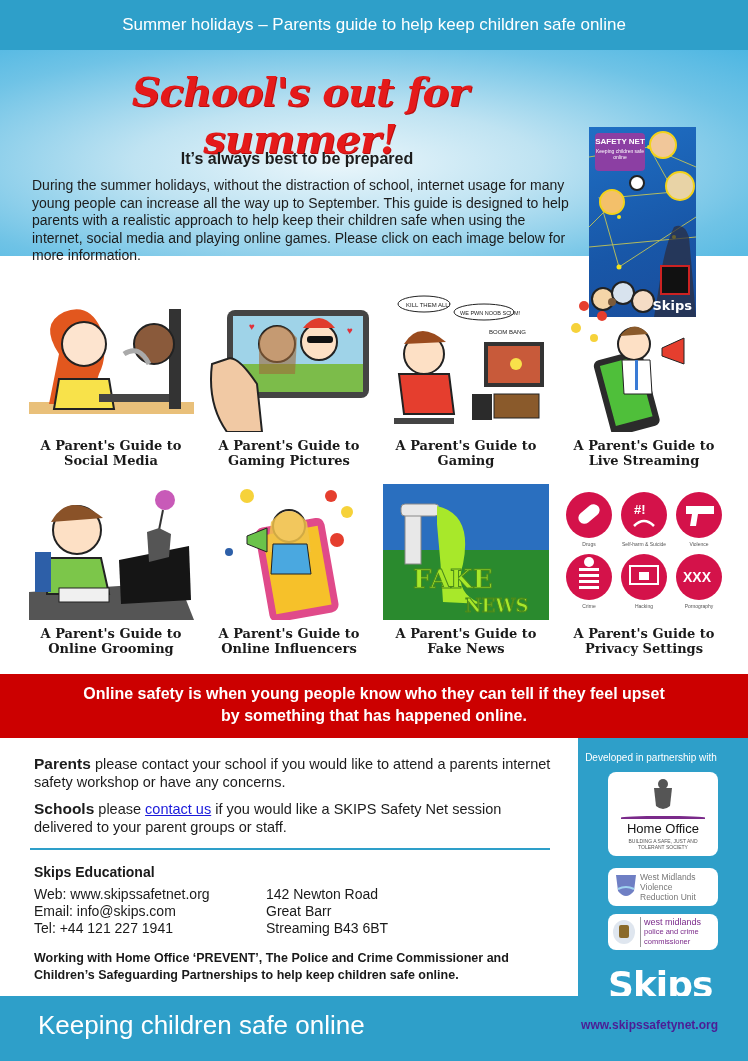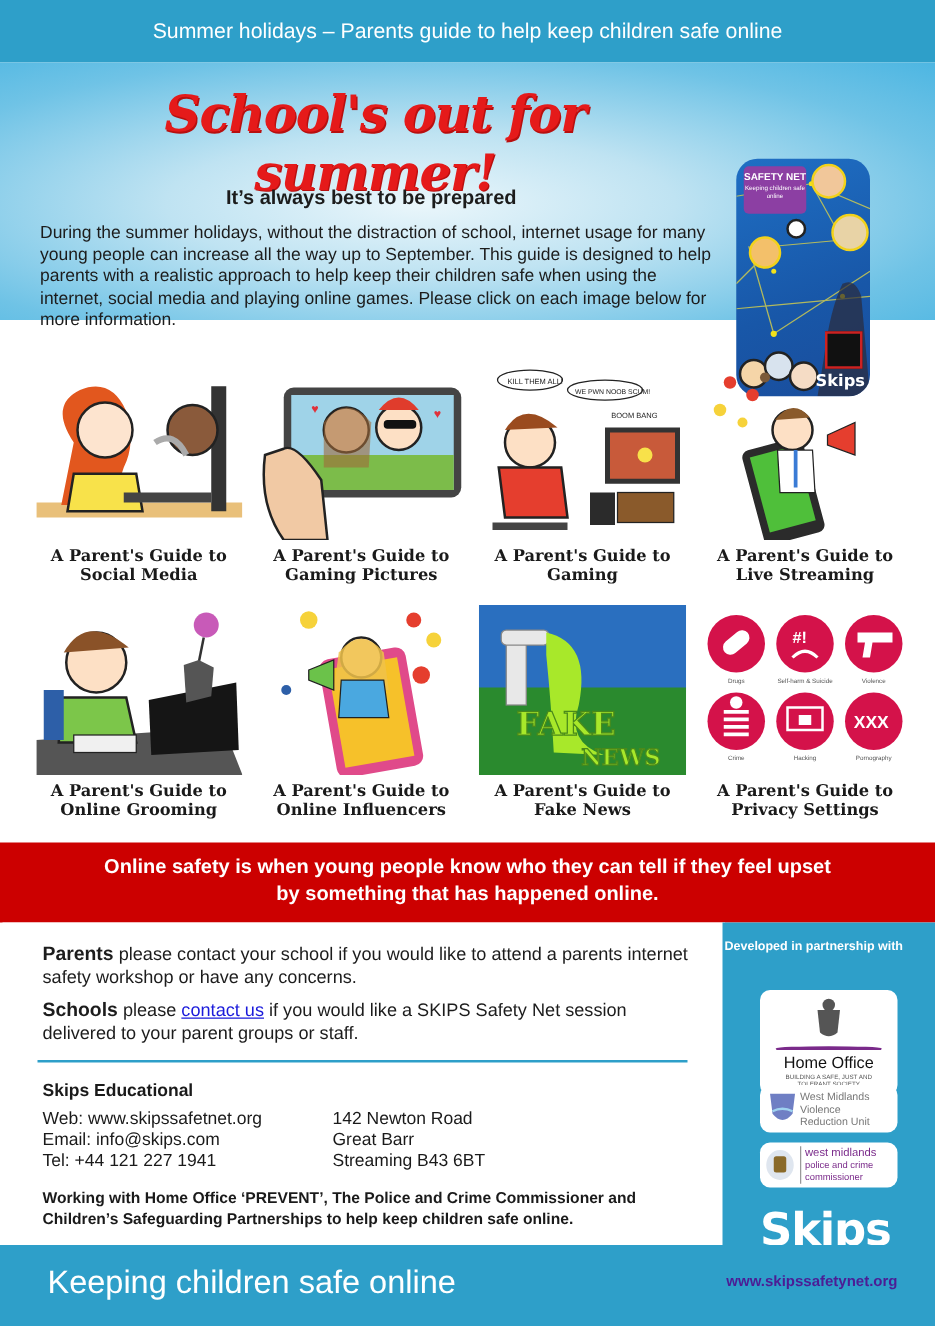--- a/index.html
+++ b/index.html
@@ -9,21 +9,21 @@
     .top-banner { position: absolute; left: 0; top: 0; width: 748px; height: 50px; background: #2e9fc9; color: #fff; font-size: 17px; text-align: center; line-height: 50px; }
 
     .hero { position: absolute; left: 0; top: 50px; width: 748px; height: 206px;
       background: radial-gradient(ellipse at 45% 55%, #eaf6fb 0%, #bfe3f2 35%, #6fc3e6 75%, #4db6e2 100%); }
     .hero-title { position: absolute; left: 70px; top: 18px; width: 460px; text-align: center;
       font-family: "DejaVu Serif", serif; font-style: italic; font-weight: bold; font-size: 40px; color: #e51a1a;
       letter-spacing: -1px; text-shadow: 1px 1px 0 #b80f0f; }
     .hero-subtitle { position: absolute; left: 32px; top: 100px; width: 530px; text-align: center; font-weight: bold; font-size: 16px; color: #1c1c1c; }
     .hero-body { position: absolute; left: 32px; top: 127px; width: 540px; font-size: 14px; line-height: 17.5px; color: #1c1c1c; }
 
-    .booklet { position: absolute; left: 589px; top: 77px; width: 107px; height: 190px; background: linear-gradient(160deg, #1f6fc4 0%, #1857a8 60%, #1a4d9c 100%); overflow: hidden; border-radius: 17px; }
+    .booklet { position: absolute; left: 589px; top: 77px; width: 107px; height: 190px; background: linear-gradient(160deg, #1f6fc4 0%, #1857a8 60%, #1a4d9c 100%); overflow: hidden; }
     .booklet .badge { position: absolute; left: 6px; top: 6px; width: 50px; height: 38px; background: #8c3fa3; border-radius: 4px; color: #fff; text-align: center; font-size: 8px; font-weight: bold; line-height: 9px; padding-top: 4px; }
     .booklet .badge small { display: block; font-size: 5px; line-height: 6px; font-weight: normal; margin-top: 2px; }
     .booklet .net { position: absolute; inset: 0; }
     .booklet .skips { position: absolute; right: 4px; bottom: 4px; color: #fff; font-weight: bold; font-size: 13px; font-family: "DejaVu Sans", sans-serif; }
     .booklet .grid { position: absolute; right: 6px; bottom: 22px; width: 30px; height: 30px; background: #111; border: 2px solid #c22; }
     .circ { position: absolute; border-radius: 50%; border: 2px solid #f2d21b; }
 
     .guides { position: absolute; left: 0; top: 280px; width: 748px; }
     .guide { position: absolute; width: 170px; text-align: center; }
     .guide .pic { width: 165px; height: 138px; margin: 0 auto; position: relative; overflow: hidden; }
@@ -34,21 +34,21 @@
     .contact { position: absolute; left: 2px; top: 738px; width: 578px; height: 258px; background: #fff; }
     .contact p { position: absolute; left: 32px; width: 520px; font-size: 14.5px; line-height: 17.5px; color: #1c1c1c; }
     .contact b { font-weight: bold; font-size: 15.5px; }
     .contact a { color: #1a1adb; text-decoration: underline; text-align: center; }
     .contact .rule { position: absolute; left: 28px; top: 110px; width: 520px; height: 2px; background: #2e9fc9; }
     .contact .org { position: absolute; left: 32px; top: 126px; font-weight: bold; font-size: 14px; }
     .contact .col { position: absolute; top: 148px; font-size: 14px; line-height: 17px; }
     .contact .working { position: absolute; left: 32px; top: 212px; width: 520px; font-weight: bold; font-size: 12.5px; line-height: 17px; }
 
     .side { position: absolute; left: 578px; top: 738px; width: 170px; height: 258px; background: #2e9fc9; }
-    .side .head { position: absolute; top: 14px; width: 146px; text-align: center; color: #fff; font-size: 10px; font-weight: bold; }
+    .side .head { position: absolute; top: 14px; width: 146px; text-align: center; color: #fff; font-size: 10px; font-weight: normal; }
     .logo-box { position: absolute; background: #fff; border-radius: 8px; }
     .side .skips-logo { position: absolute; left: 30px; top: 226px; color: #fff; font-weight: bold; font-size: 36px; font-family: "DejaVu Sans", sans-serif; letter-spacing: -1px; }
 
     .bottom-banner { position: absolute; left: 0; top: 996px; width: 748px; height: 65px; background: #2e9fc9; }
     .bottom-banner .tag { position: absolute; left: 38px; top: 14px; color: #fff; font-size: 26px; }
     .bottom-banner .url { position: absolute; right: 30px; top: 22px; color: #4c1d95; font-weight: bold; font-size: 12px; }
   </style>
 </head>
 <body>
 
@@ -314,21 +314,21 @@
     <div>142 Newton Road</div>
     <div>Great Barr</div>
     <div>Streaming B43 6BT</div>
   </div>
   <div class="working">Working with Home Office ‘PREVENT’, The Police and Crime Commissioner and Children’s Safeguarding Partnerships to help keep children safe online.</div>
 </div>
 
 <div class="side">
   <div class="head">Developed in partnership with</div>
 
-  <div class="logo-box" style="left:30px;top:34px;width:110px;height:84px;text-align:center;margin-top:20px;">
+  <div class="logo-box" style="left:30px;top:34px;width:110px;height:84px;text-align:center;">
     <svg width="30" height="34" style="margin-top:6px;">
       <path d="M6 10 L24 10 L22 28 Q15 34 8 28 Z" fill="#555"></path>
       <circle cx="15" cy="6" r="5" fill="#555"></circle>
     </svg>
     <div style="width:84px;height:3px;background:#7a2a8a;margin:0 auto;border-radius:50% 50% 0 0;"></div>
     <div style="font-size:13px;color:#111;margin-top:2px;">Home Office</div>
     <div style="font-size:5px;color:#555;width:80px;margin:2px auto 0;line-height:6px;">BUILDING A SAFE, JUST AND TOLERANT SOCIETY</div>
   </div>
 
   <div class="logo-box" style="left:30px;top:130px;width:110px;height:38px;">

